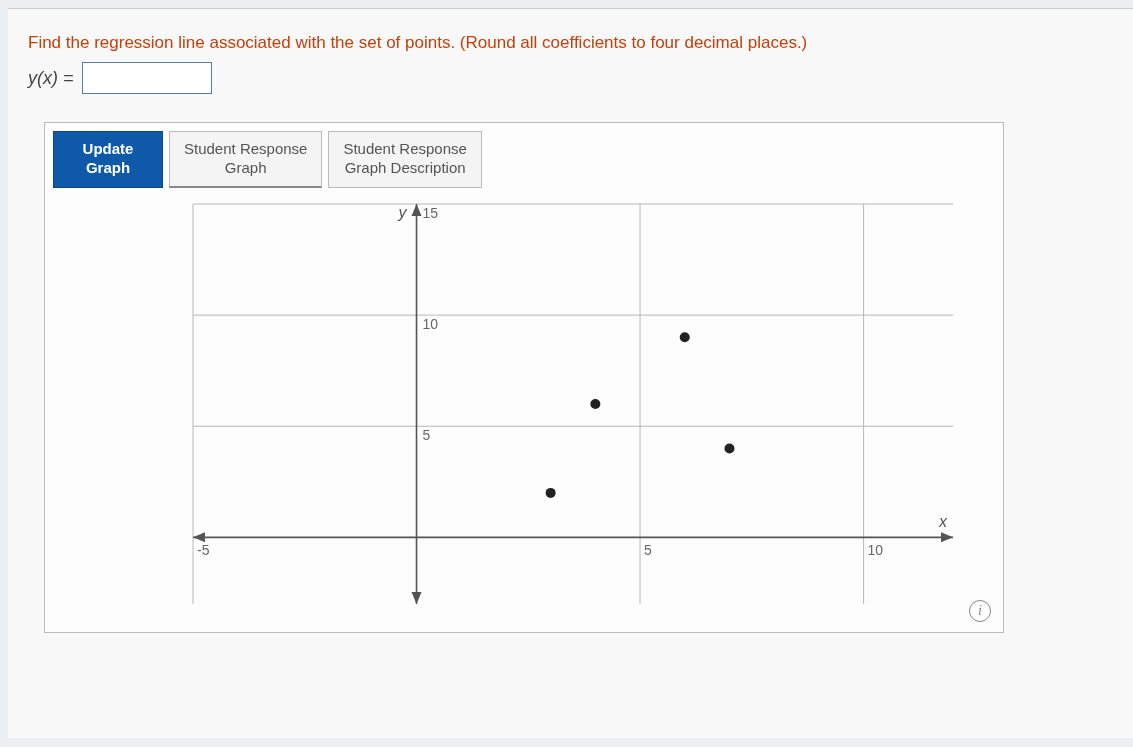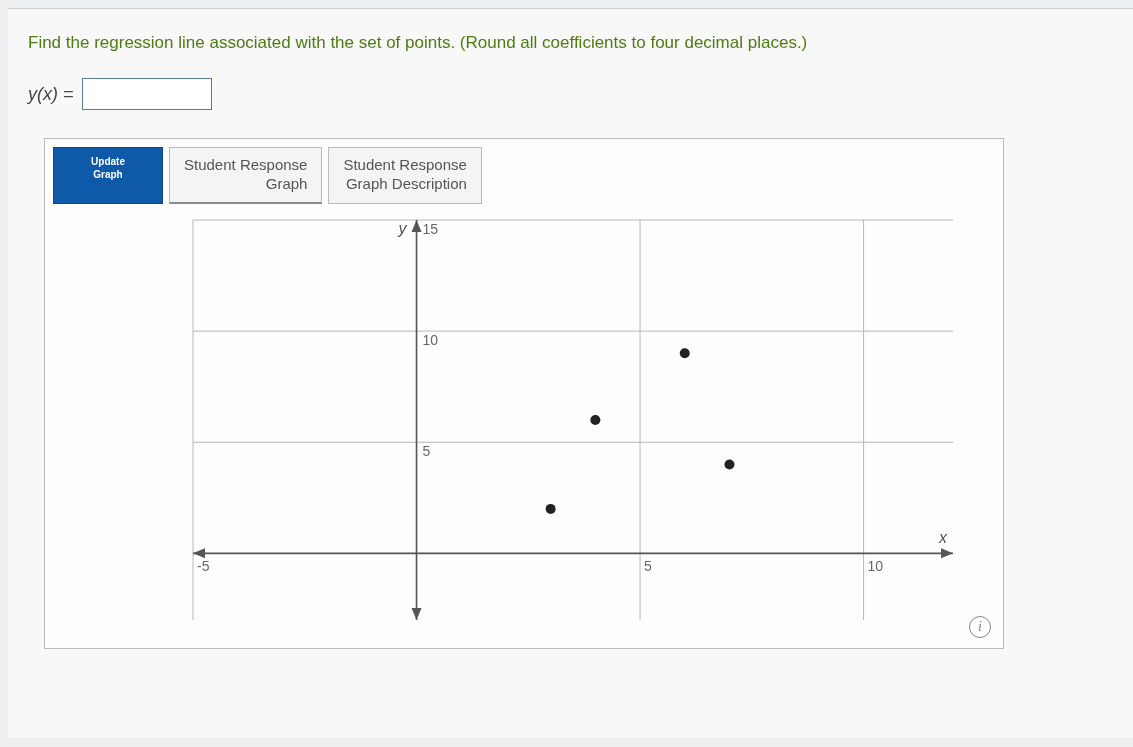--- a/index.html
+++ b/index.html
@@ -14,22 +14,22 @@
   }
   .page {
     background: #f8f8f9;
     margin: 8px 0 0 8px;
     padding: 24px 20px 20px 20px;
     min-height: 730px;
     border-top: 1px solid #ccc;
   }
   .question-text {
     font-size: 17px;
-    color: #4d7c0f;
-    margin-bottom: 25px;
+    color: #c2410c;
+    margin-bottom: 9px;
   }
   .points {
     font-size: 17px;
     color: #444;
     margin-left: 120px;
     margin-bottom: 20px;
   }
   .eq-row {
     display: flex;
     align-items: center;
@@ -67,35 +67,35 @@
   .tab-row {
     display: flex;
     align-items: stretch;
     gap: 0;
     margin-bottom: 4px;
   }
   .btn-update {
     background: #0f5aa8;
     color: #fff;
     font-weight: bold;
-    font-size: 10px;
+    font-size: 15px;
     padding: 8px 14px;
     text-align: center;
     line-height: 1.25;
     width: 110px;
     cursor: pointer;
     border: 1px solid #0b4a8a;
   }
   .tab {
     background: #f4f4f4;
     border: 1px solid #bbb;
     padding: 8px 14px;
     font-size: 15px;
     color: #555;
-    text-align: right;
+    text-align: center;
     line-height: 1.25;
     margin-left: 6px;
     cursor: pointer;
   }
   .tab.active {
     border-bottom: 2px solid #888;
   }
   .chart-wrap {
     margin-left: 120px;
     margin-top: 6px;

